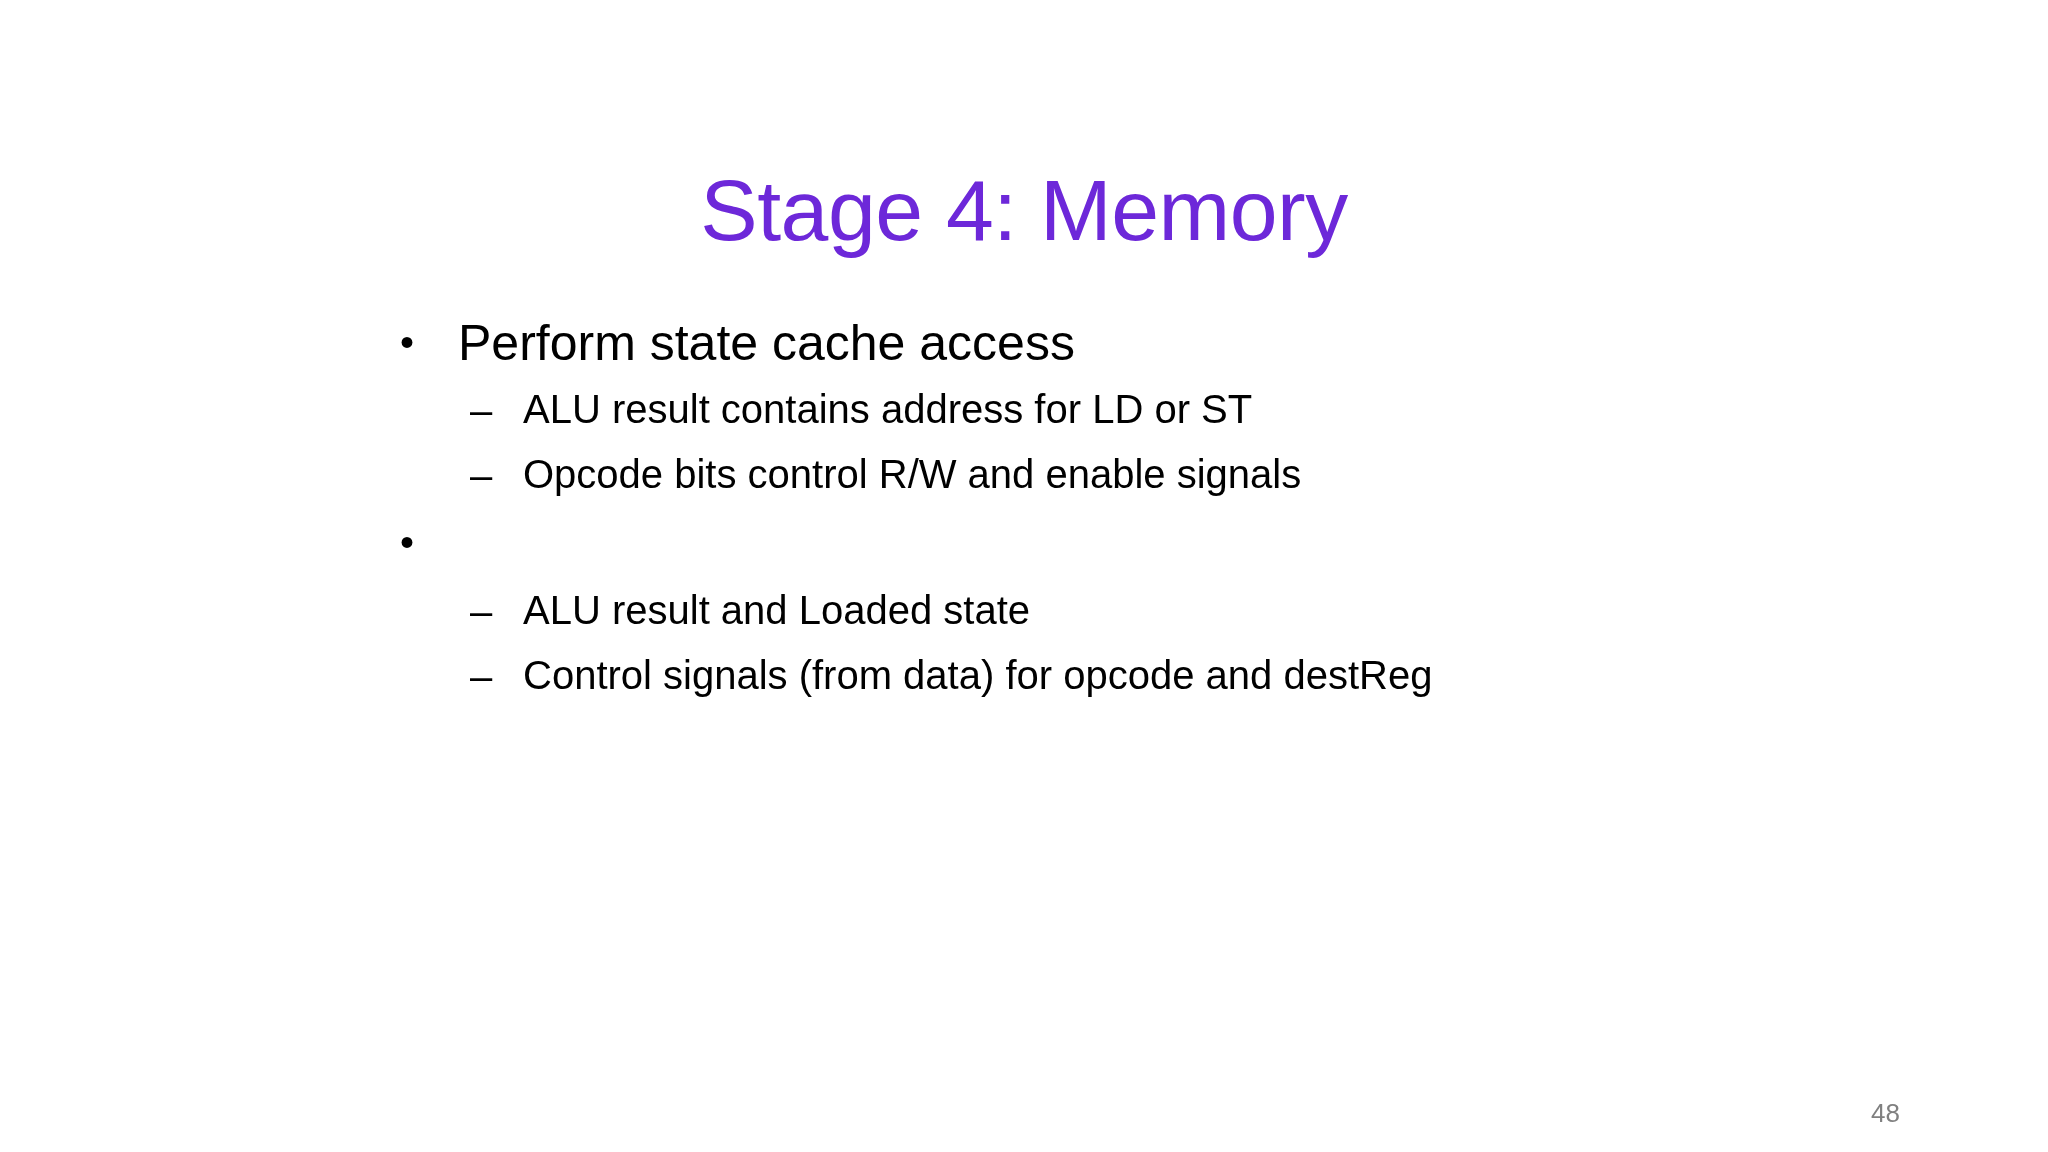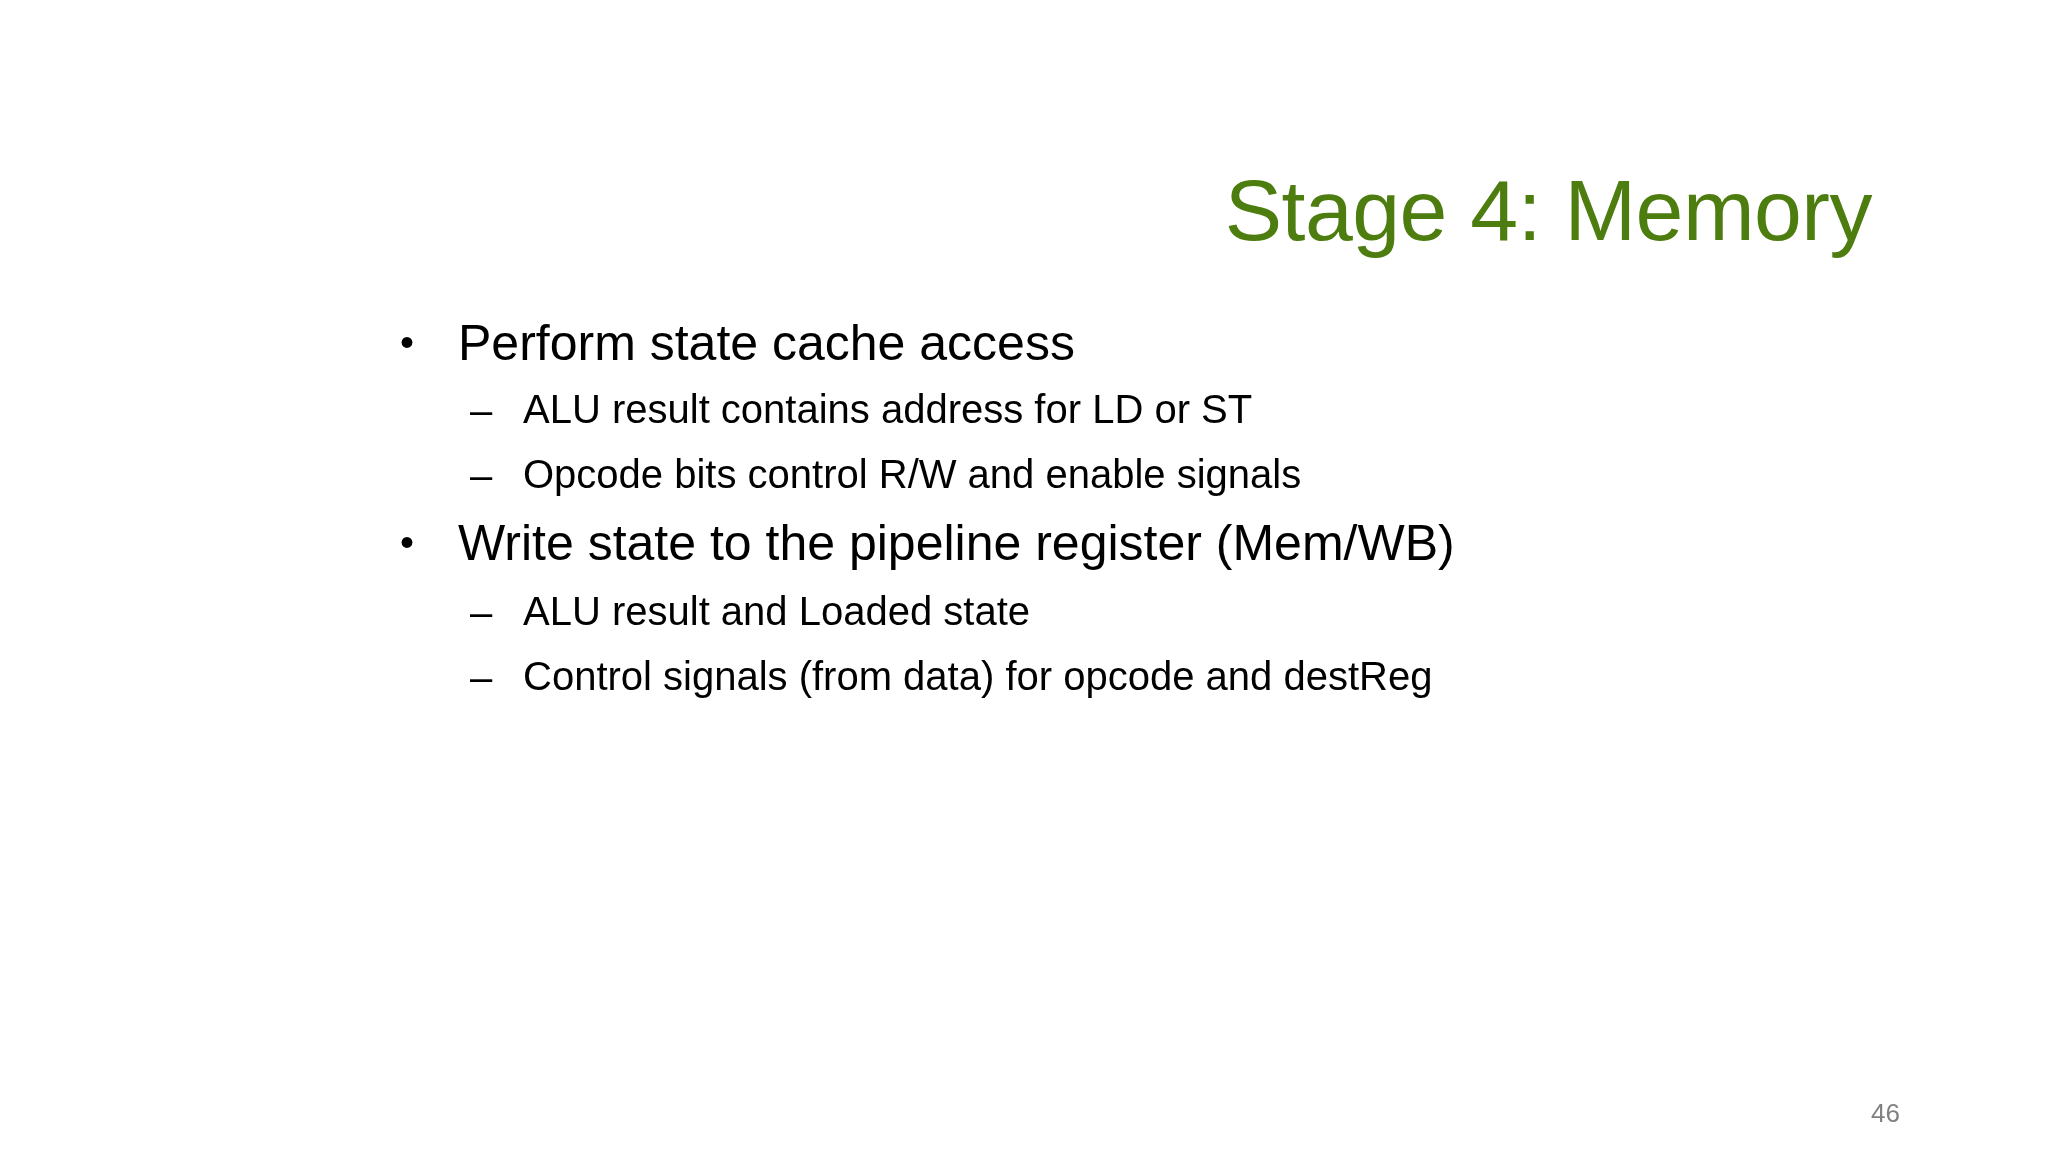--- a/index.html
+++ b/index.html
@@ -19,25 +19,25 @@
     overflow: hidden;
     box-sizing: border-box;
   }
 
   
   .slide-title {
     position: absolute;
     left: 176px;
     top: 104px;
     width: 1696px;
-    text-align: right;
+    text-align: center;
     font-size: 86px;
     line-height: 1.12;
     font-weight: 400;
-    color: #4d7c0f;
+    color: #6d28d9;
     letter-spacing: -0.5px;
     white-space: nowrap;
   }
 
   
   .body-block {
     position: absolute;
     left: 396px;
     top: 310px;
     width: 1480px;
@@ -126,30 +126,29 @@
       <span class="text">ALU result contains address for LD or ST</span>
     </div>
 
     <div class="bullet-row lvl2">
       <span class="marker">–</span>
       <span class="text">Opcode bits control R/W and enable signals</span>
     </div>
 
     <div class="bullet-row lvl1 gap-before-lvl1">
       <span class="marker">•</span>
-      <span class="text">Write state to the pipeline register (Mem/WB)</span>
     </div>
 
     <div class="bullet-row lvl2 gap-after-lvl1">
       <span class="marker">–</span>
       <span class="text">ALU result and Loaded state</span>
     </div>
 
     <div class="bullet-row lvl2">
       <span class="marker">–</span>
       <span class="text">Control signals (from data) for opcode and destReg</span>
     </div>
 
   </div>
 
-  <div class="slide-number">46</div>
+  <div class="slide-number">48</div>
 
 </div>
 
 </body></html>

